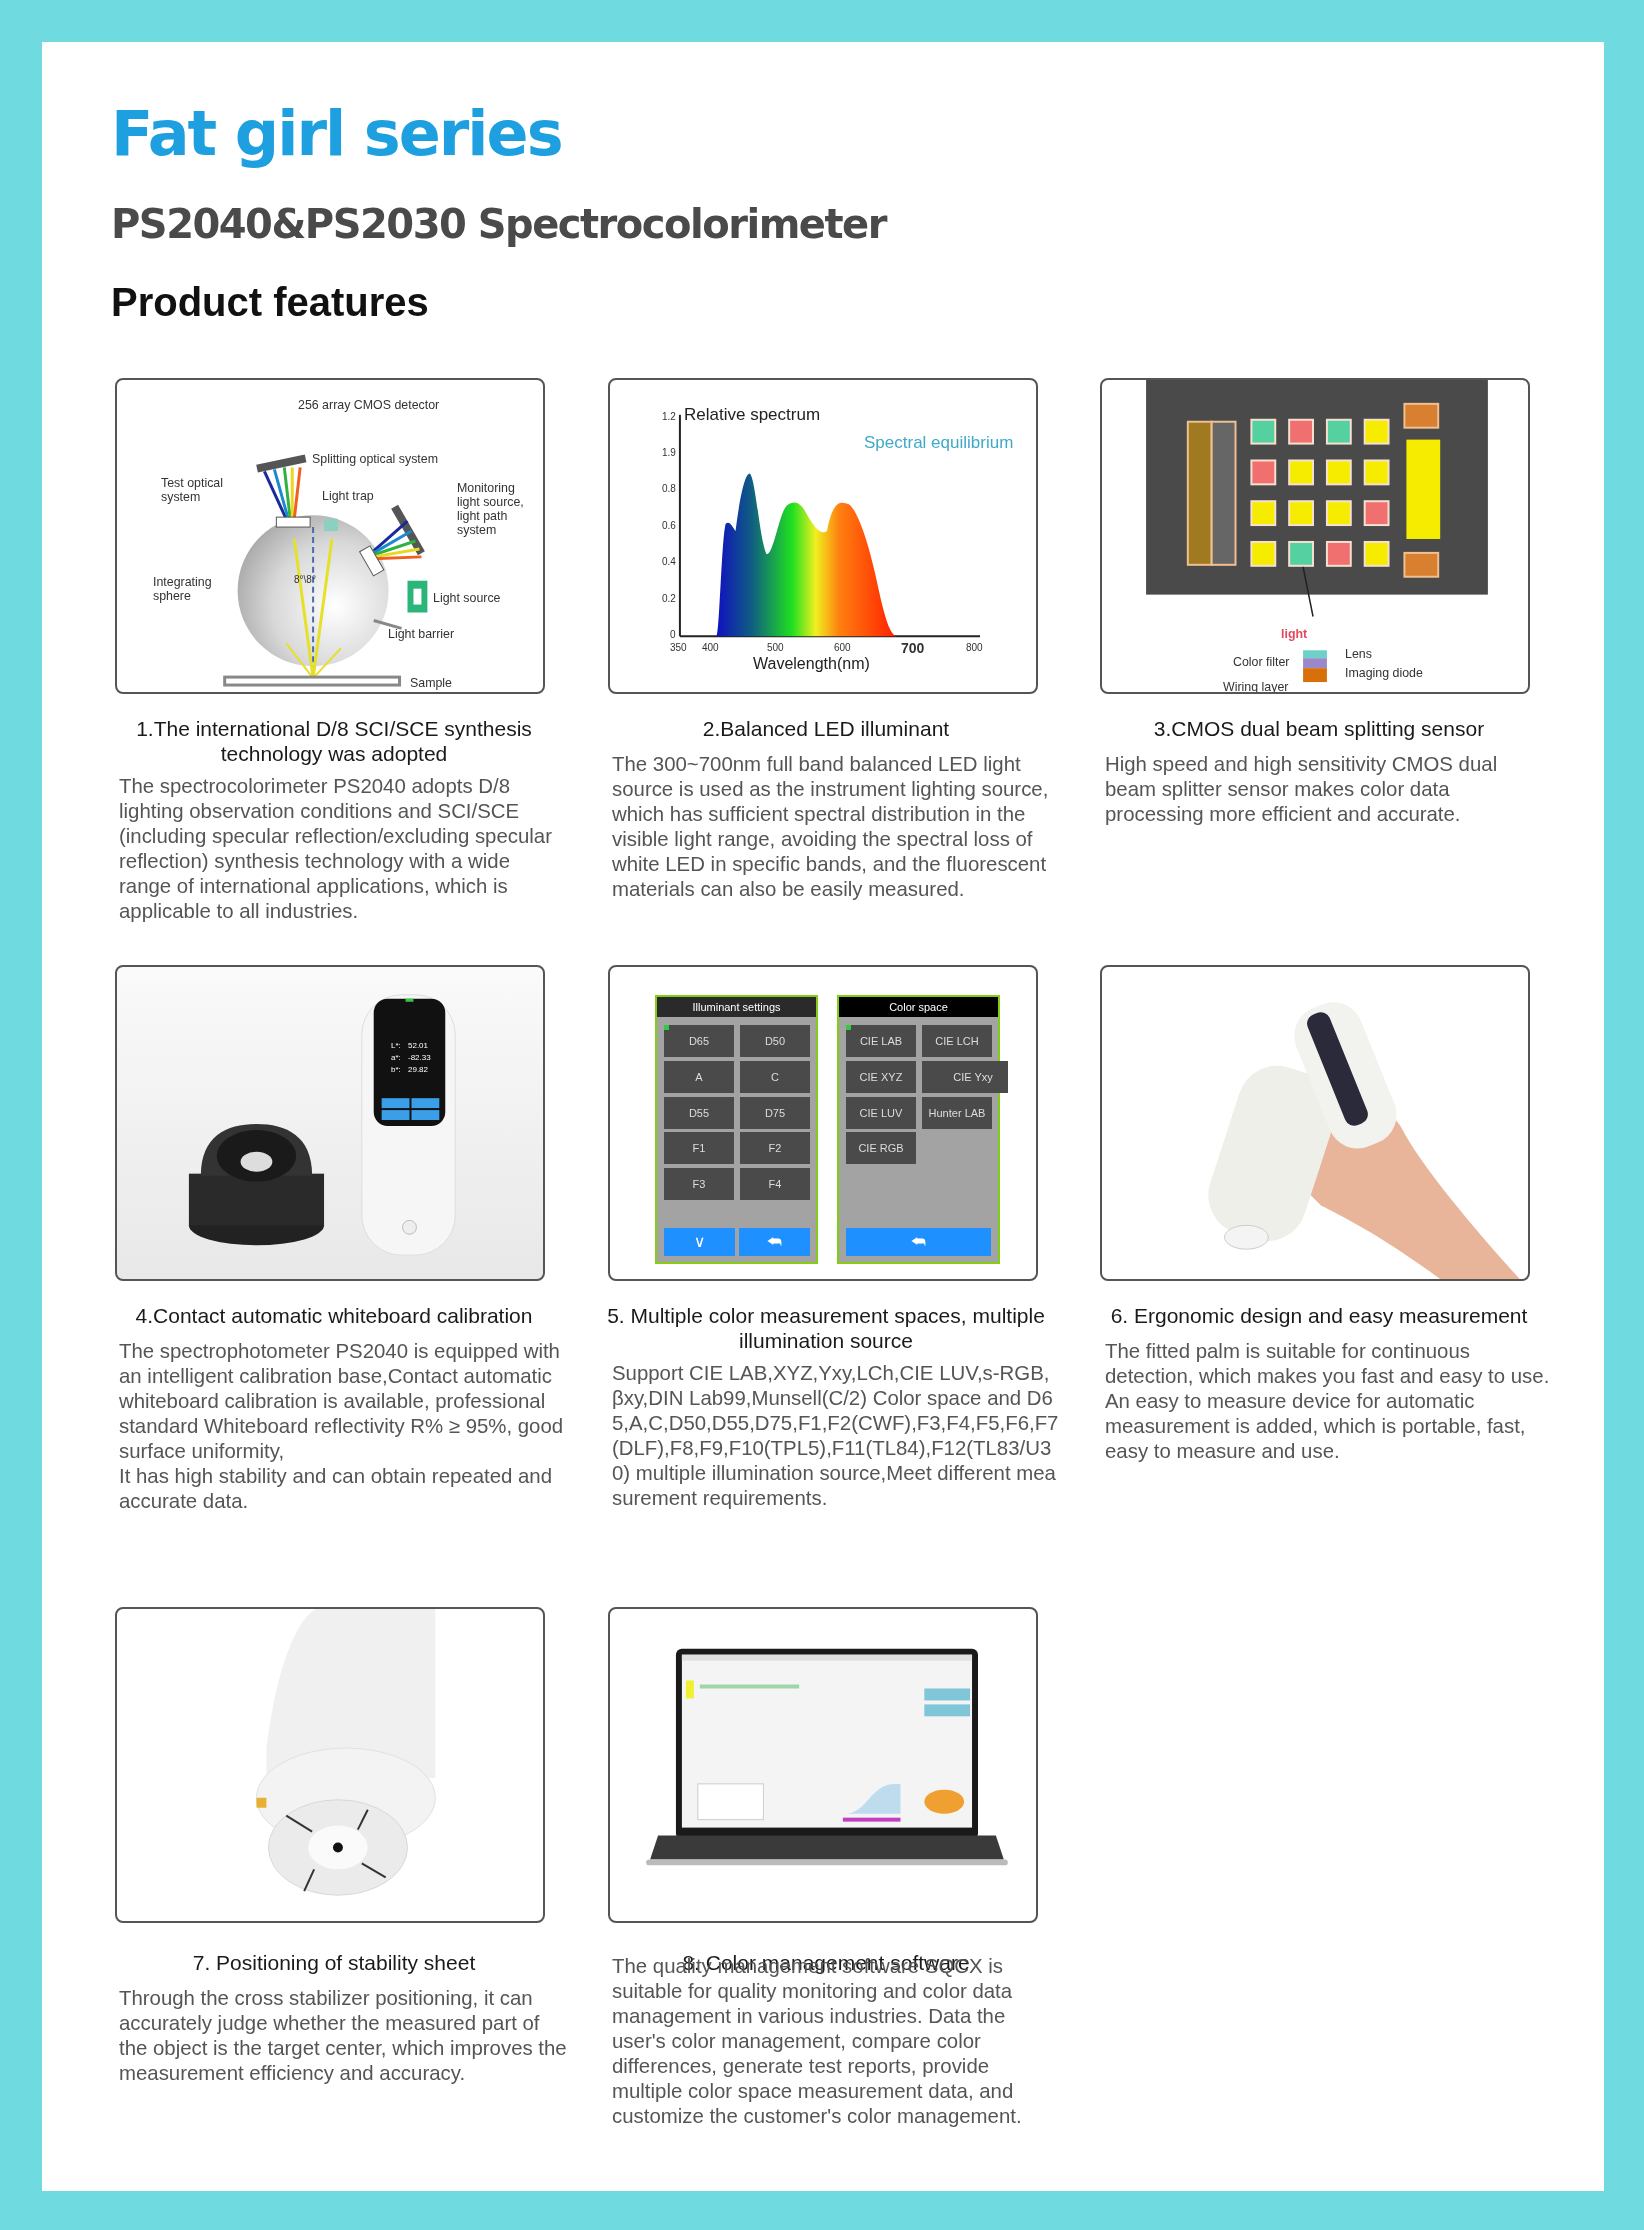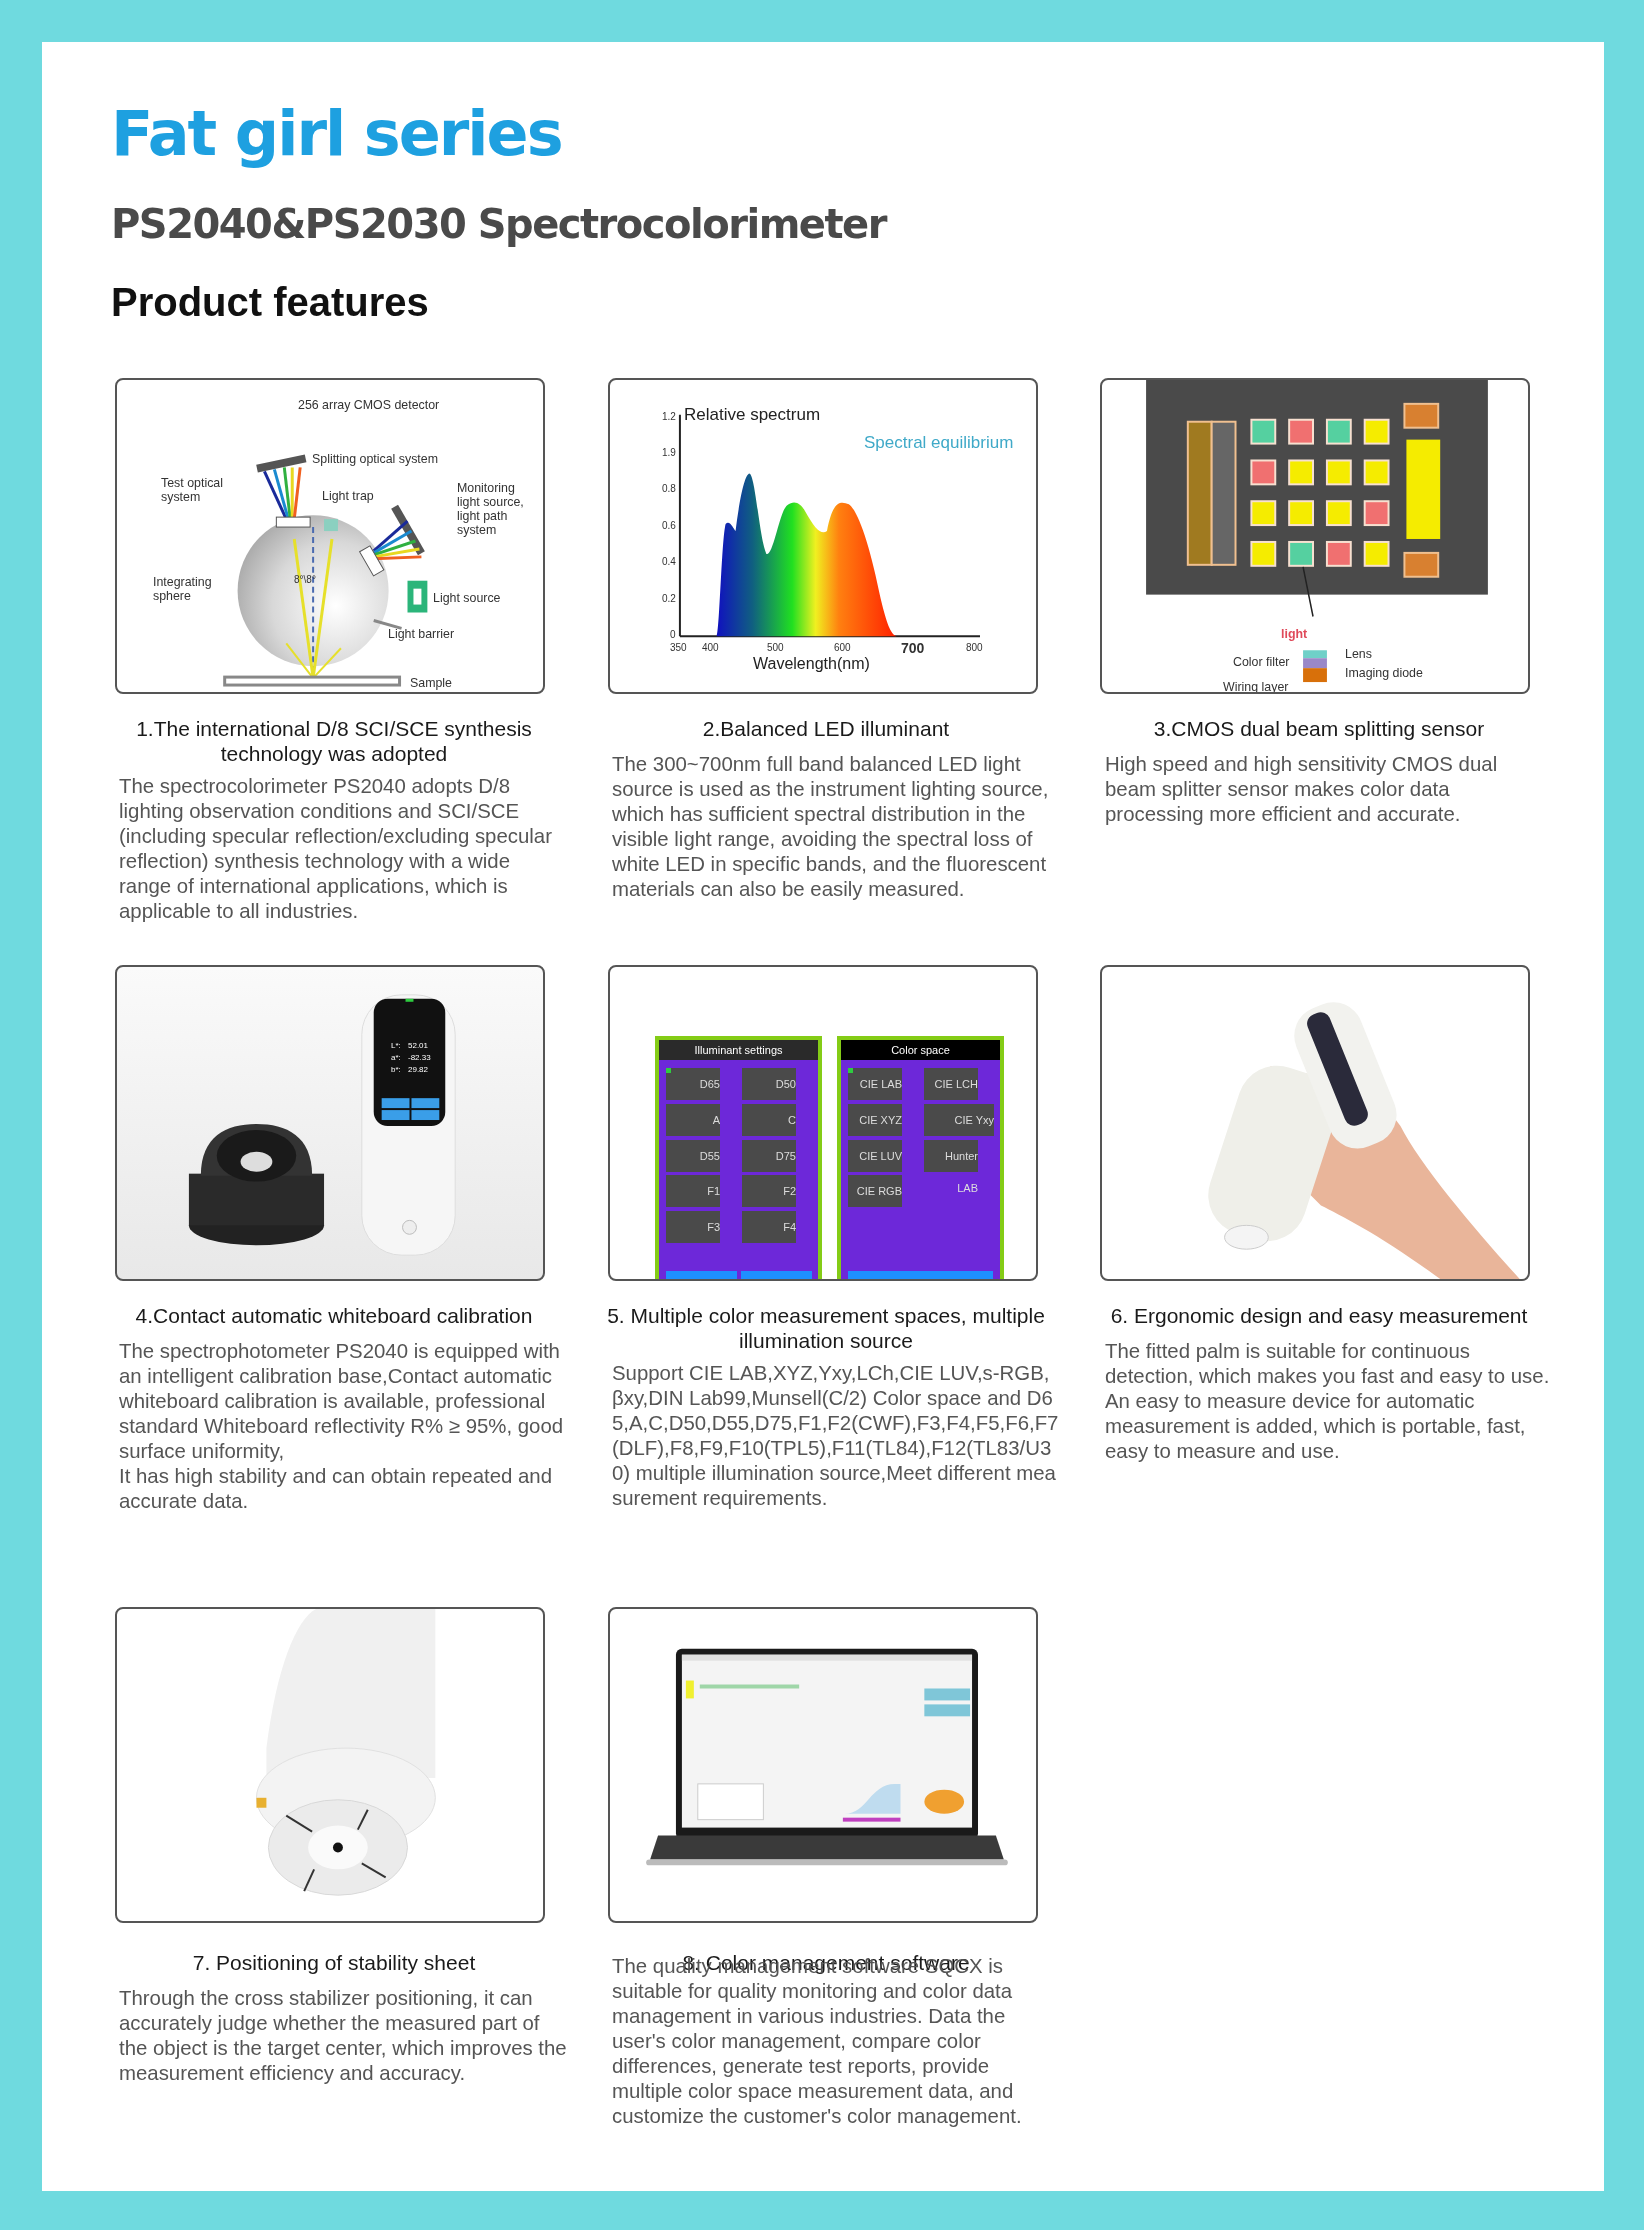--- a/index.html
+++ b/index.html
@@ -6,23 +6,23 @@
   body{width:1645px;height:2231px;background:#6fdadf;position:relative;overflow:hidden;font-family:"Liberation Sans",sans-serif;}
   .sheet{position:absolute;left:42px;top:42px;width:1562px;height:2149px;background:#ffffff;}
   .title-main{position:absolute;left:111px;top:103px;font-family:"DejaVu Sans",sans-serif;font-weight:bold;font-size:62px;letter-spacing:-2px;color:#1ea0e0;margin:0;line-height:1;}
   .title-sub{position:absolute;left:111px;top:204px;font-family:"DejaVu Sans",sans-serif;font-weight:bold;font-size:40px;letter-spacing:-1.5px;color:#4a4a4a;margin:0;line-height:1;}
   .title-feat{position:absolute;left:111px;top:282px;font-family:"Liberation Sans",sans-serif;font-weight:bold;font-size:40px;color:#111;margin:0;line-height:1;}
   .card-img{position:absolute;width:430px;height:316px;border:2px solid #555;border-radius:8px;background:#fff;overflow:hidden;box-sizing:border-box;}
   .cap{position:absolute;width:468px;color:#1a1a1a;font-size:21px;line-height:25px;text-align:center;}
   .desc{position:absolute;width:448px;color:#555;font-size:20.4px;line-height:25px;}
   .lbl{position:absolute;font-size:12.4px;color:#333;line-height:14px;}
   svg{display:block;}
-  .ui-panel{position:absolute;background:#6d28d9;border:4px solid #84cc16;margin-top:41px;}
+  .ui-panel{position:absolute;background:#a3a3a3;border:2px solid #84cc16;}
   .ui-head{height:20px;background:#2a2a2a;color:#fff;font-size:11px;text-align:center;line-height:20px;}
-  .ui-btn{position:absolute;width:54px;height:32px;background:#4a4a4a;color:#ddd;font-size:11px;text-align:right;line-height:32px;}
+  .ui-btn{position:absolute;width:70px;height:32px;background:#4a4a4a;color:#ddd;font-size:11px;text-align:center;line-height:32px;}
   .ui-blue{position:absolute;height:28px;background:#1e90ff;color:#fff;text-align:center;line-height:28px;font-size:16px;}
 </style>
 </head>
 <body>
 
 <div class="sheet"></div>
 
 <h1 class="title-main">Fat girl series</h1>
 <h2 class="title-sub">PS2040&amp;PS2030 Spectrocolorimeter</h2>
 <h3 class="title-feat">Product features</h3>

